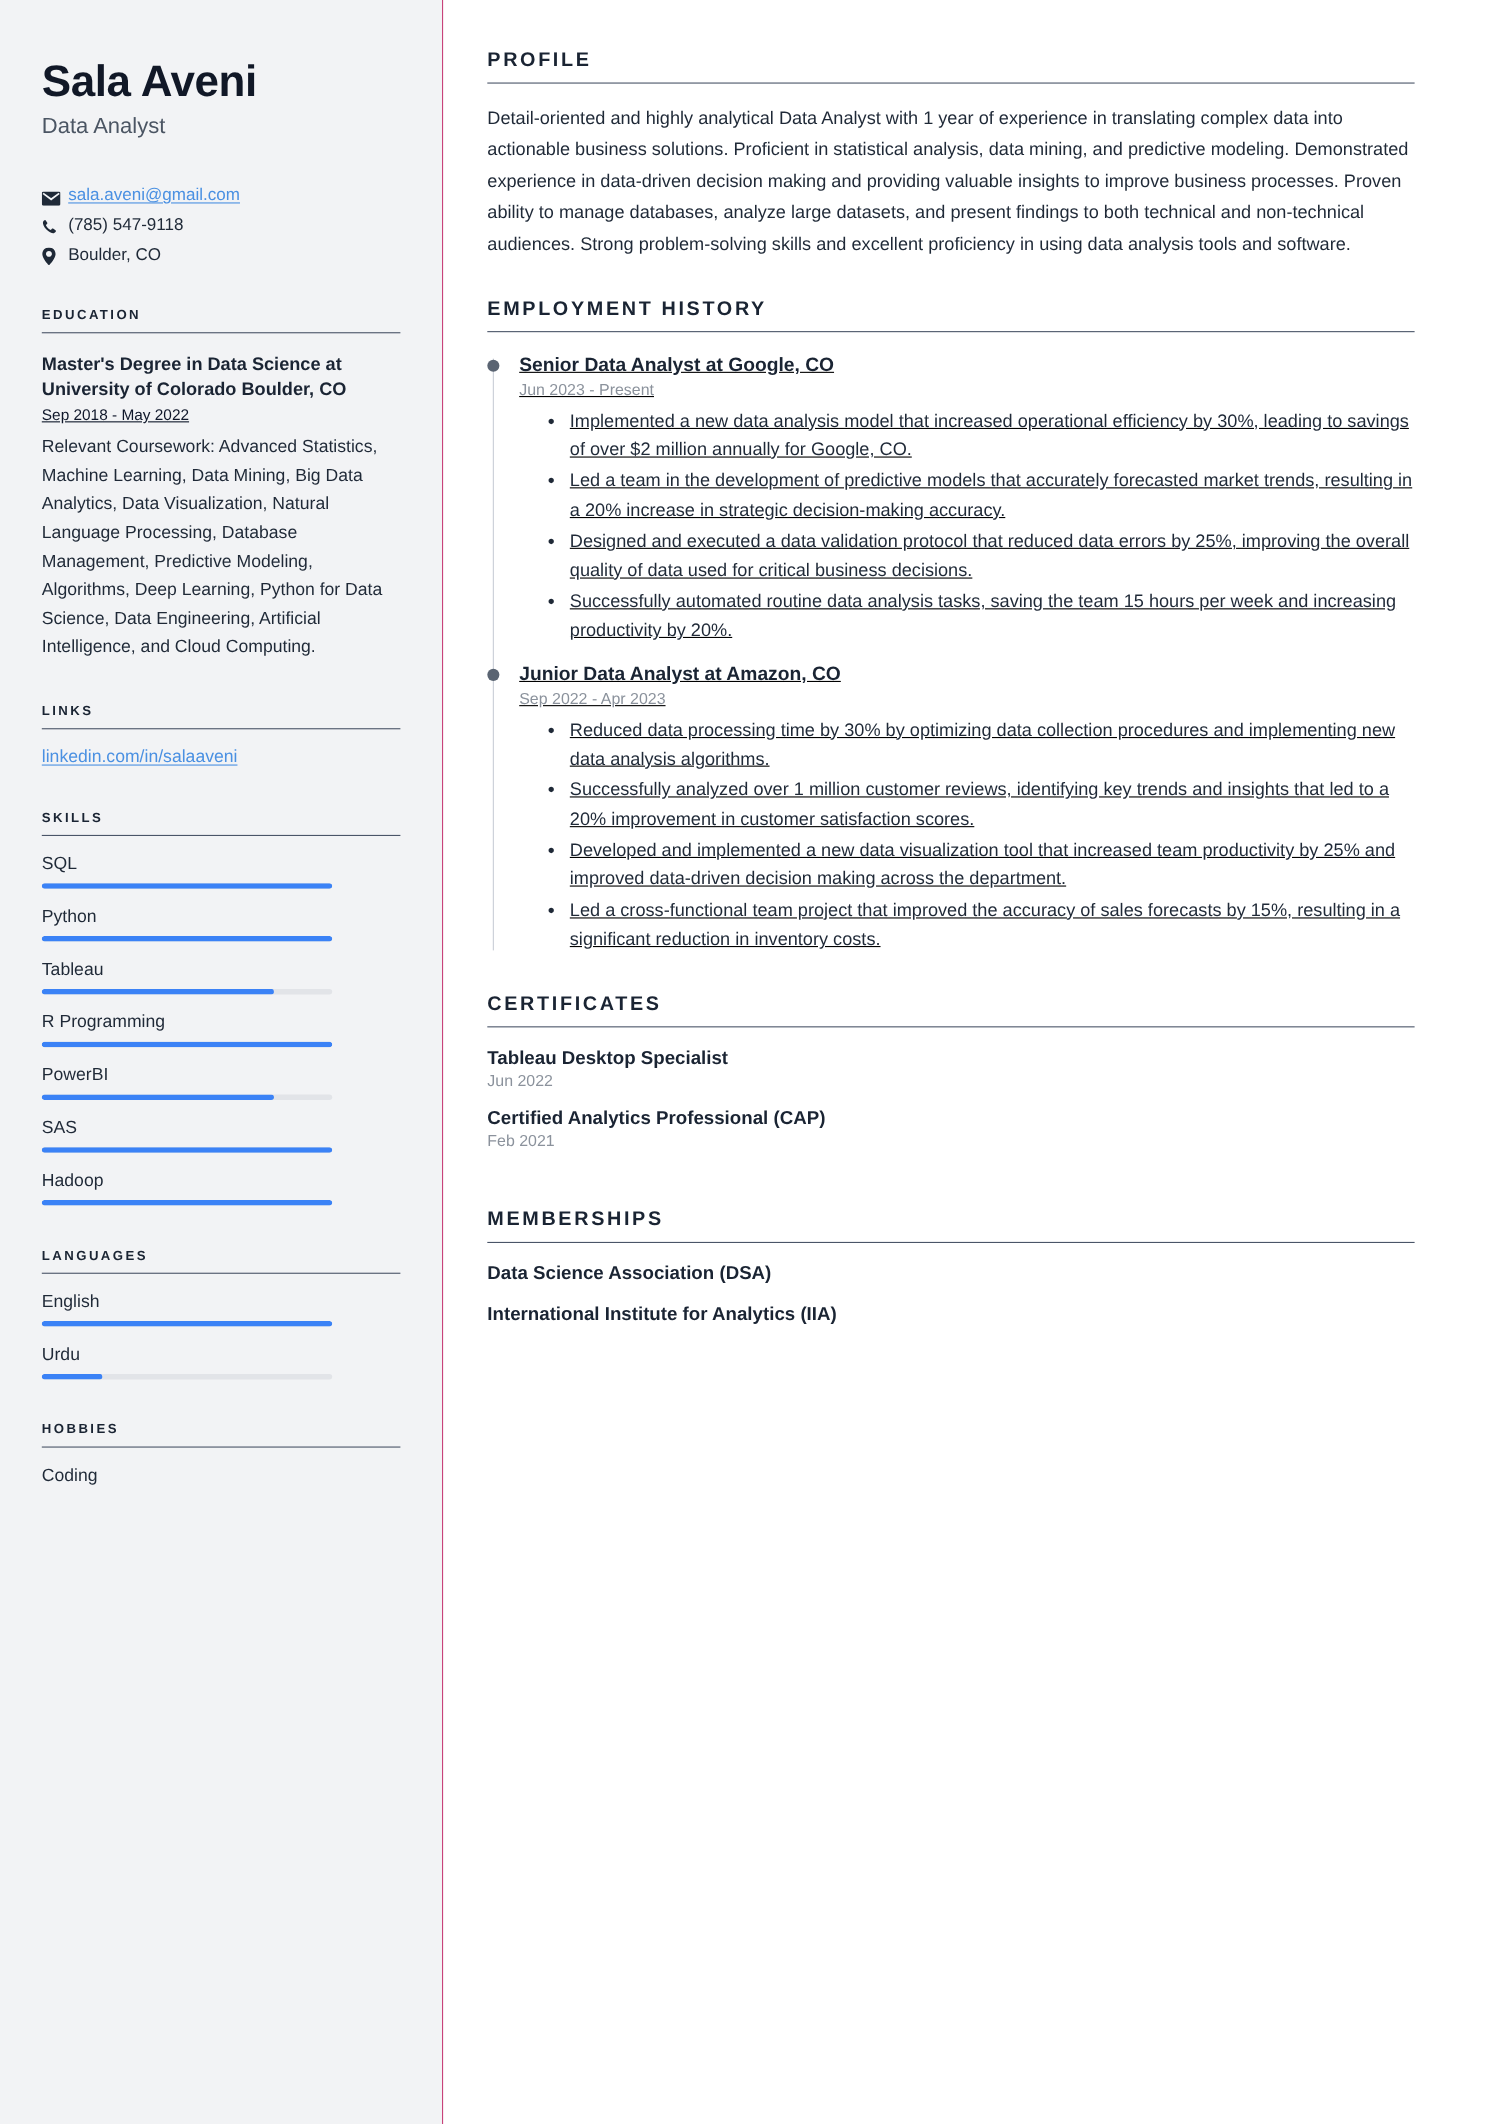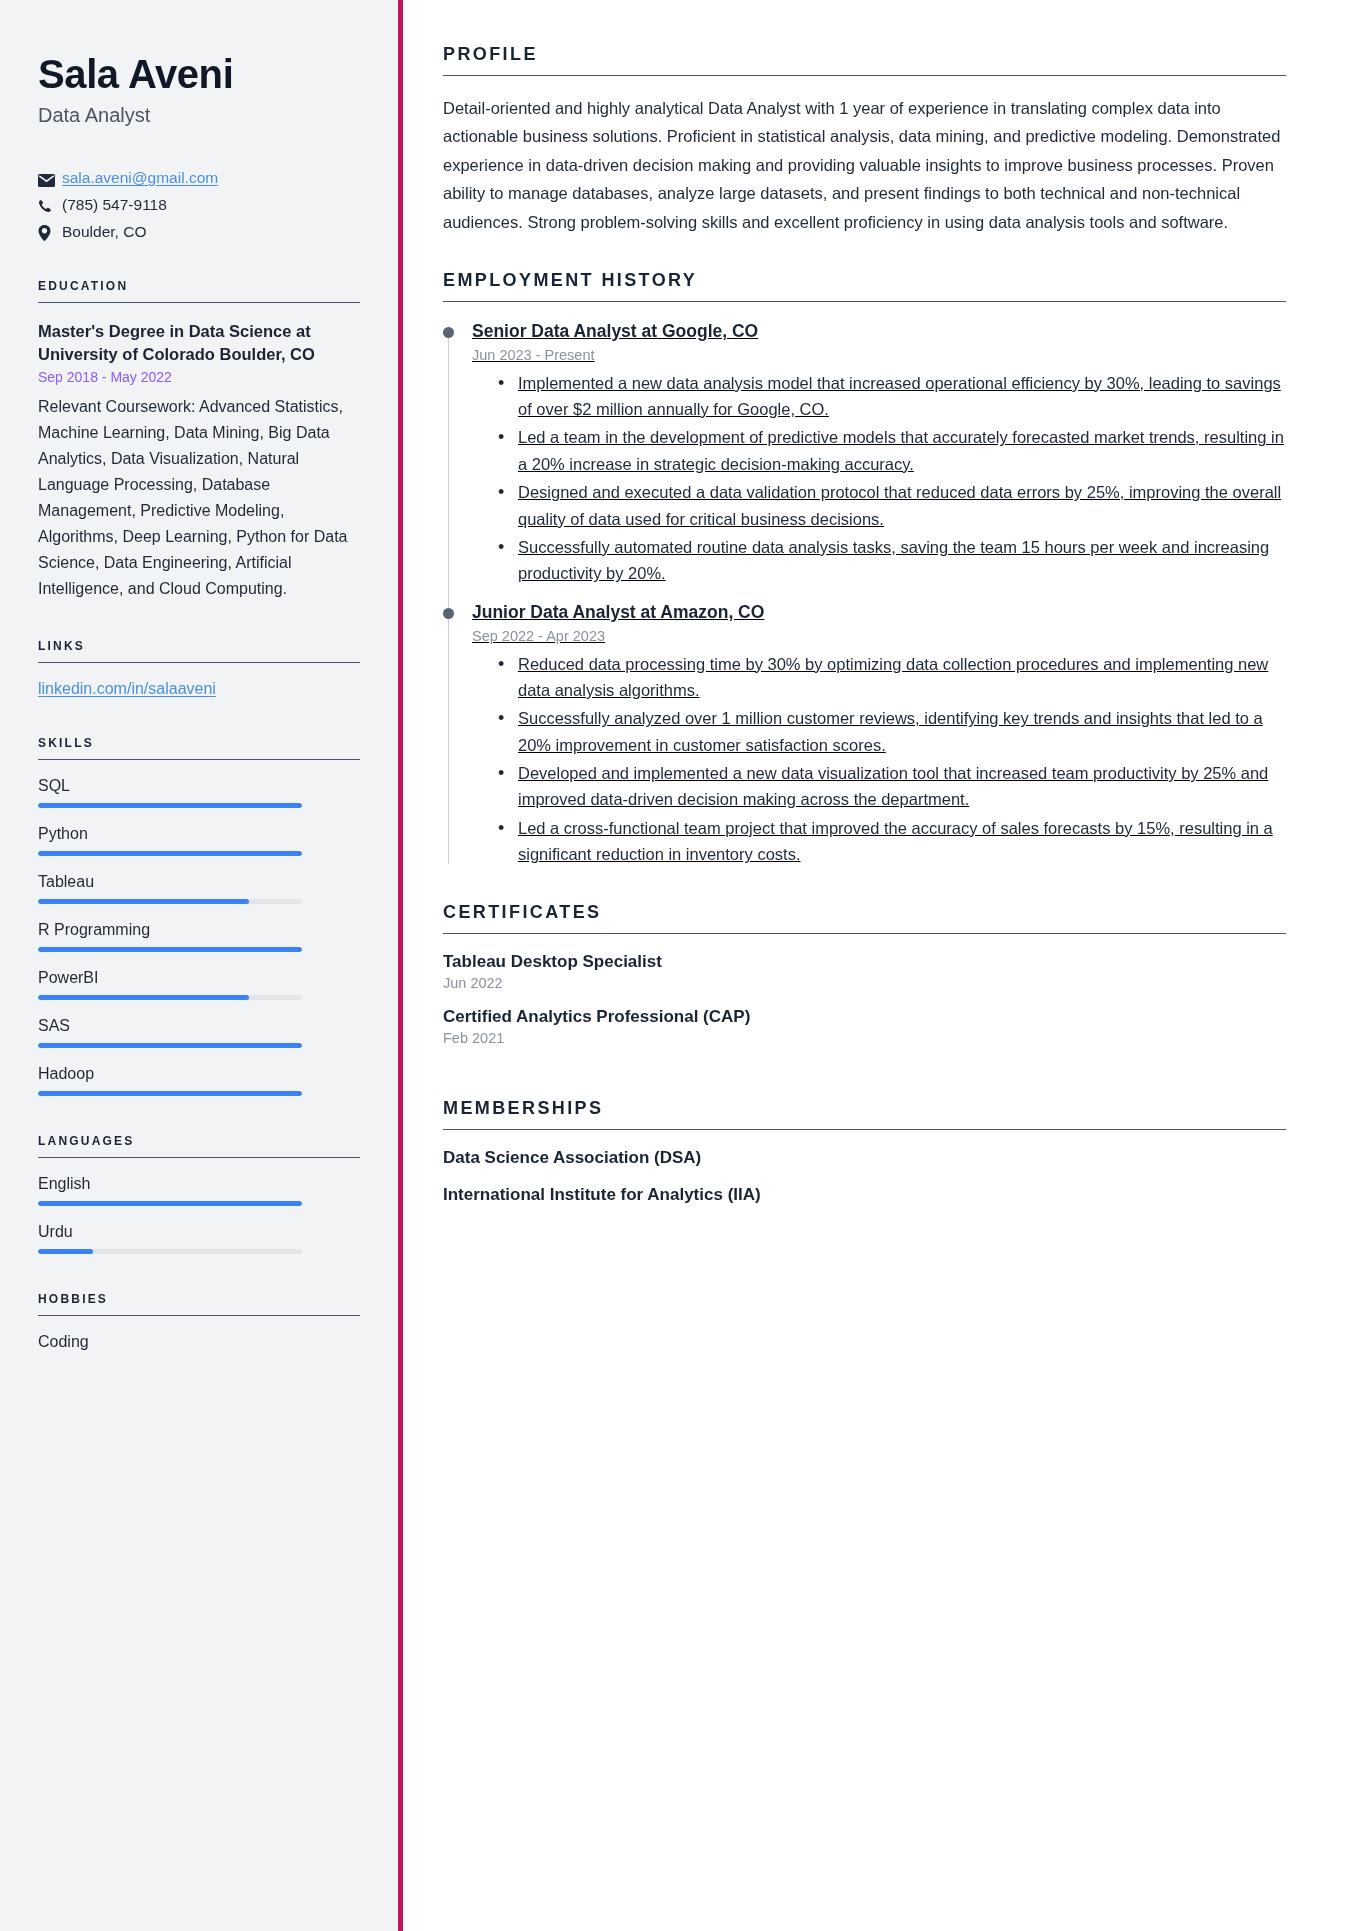--- a/index.html
+++ b/index.html
@@ -16,21 +16,21 @@
     background: #ffffff;
     position: relative;
   }
 
   
   .sidebar {
     width: 403px;
     min-width: 403px;
     background: #f2f3f5;
     padding: 52px 38px 0 38px;
-    border-right: 5px solid #be185d;
+    border-right: 1px solid #be185d;
   }
   .name {
     font-size: 40px;
     font-weight: 700;
     color: #111827;
     letter-spacing: -0.4px;
     line-height: 1.1;
   }
   .job-title {
     font-size: 20px;
@@ -76,22 +76,23 @@
   }
 
   .edu-title {
     font-size: 16.5px;
     font-weight: 700;
     color: #1a2433;
     line-height: 1.4;
   }
   .edu-date {
     font-size: 14px;
-    color: #8b5cf6;
+    color: #0f172a;
     margin-top: 3px;
+    text-decoration: underline;
   }
   .edu-desc {
     font-size: 16px;
     color: #1f2937;
     line-height: 1.62;
     margin-top: 9px;
   }
 
   .link-item {
     font-size: 16px;

